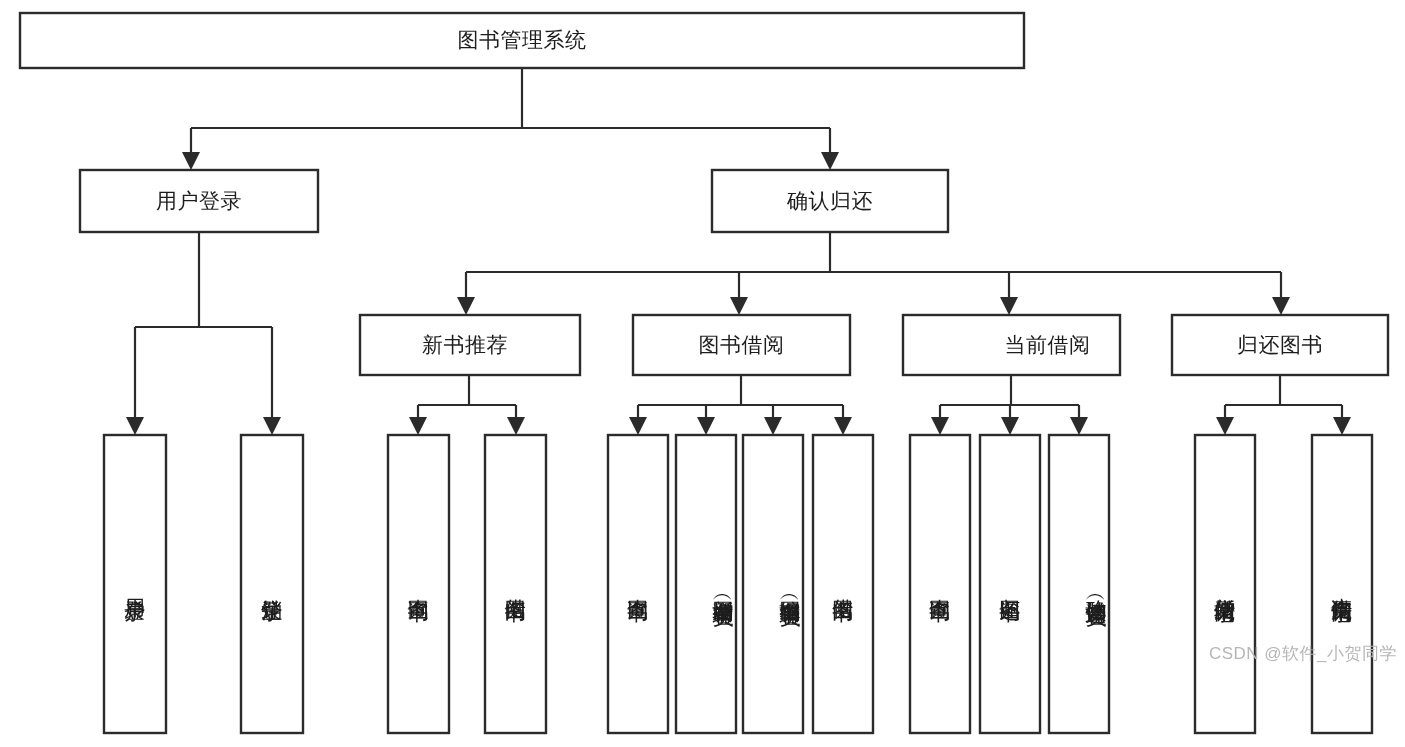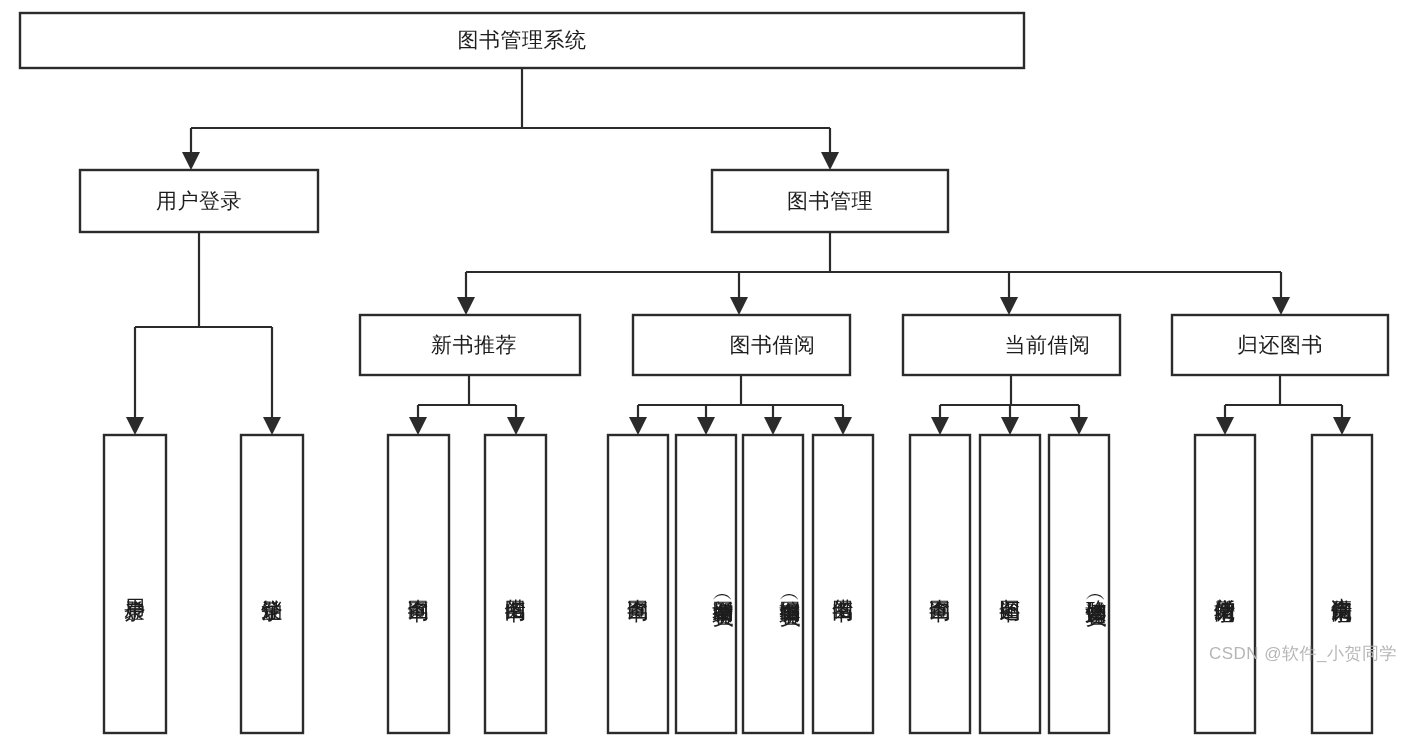--- a/index.html
+++ b/index.html
@@ -191,24 +191,24 @@
     <rect class="node-box" x="980" y="435" width="60" height="298"></rect>
     <rect class="node-box" x="1049" y="435" width="60" height="298"></rect>
 
     <rect class="node-box" x="1195" y="435" width="60" height="298"></rect>
     <rect class="node-box" x="1312" y="435" width="60" height="298"></rect>
   </svg>
 
   <div class="node-label-h" style="left:20px; top:13px; width:1004px; height:55px;">图书管理系统</div>
 
   <div class="node-label-h" style="left:80px; top:170px; width:238px; height:62px;">用户登录</div>
-  <div class="node-label-h" style="left:712px; top:170px; width:236px; height:62px;">图书管理</div>
-
-  <div class="node-label-h" style="left:364px; top:315px; width:220px; height:60px;text-align:right;">新书推荐</div>
-  <div class="node-label-h" style="left:664px; top:315px; width:217px; height:60px;">图书借阅</div>
+  <div class="node-label-h" style="left:712px; top:170px; width:236px; height:62px;">确认归还</div>
+
+  <div class="node-label-h" style="left:355px; top:315px; width:220px; height:60px;text-align:right;">新书推荐</div>
+  <div class="node-label-h" style="left:633px; top:315px; width:217px; height:60px;">图书借阅</div>
   <div class="node-label-h" style="left:903px; top:315px; width:217px; height:60px;margin-left:36px;">当前借阅</div>
   <div class="node-label-h" style="left:1172px; top:315px; width:216px; height:60px;">归还图书</div>
 
   <div class="node-label-v align-mid" style="left:104px; top:445px; width:62px; height:278px;">用户登录</div>
   <div class="node-label-v align-mid" style="left:241px; top:445px; width:62px; height:278px;">注销登录</div>
 
   <div class="node-label-v align-mid" style="left:388px; top:445px; width:61px; height:278px;">查询图书</div>
   <div class="node-label-v align-mid" style="left:485px; top:445px; width:61px; height:278px;">借阅图书</div>
 
   <div class="node-label-v align-mid" style="left:608px; top:445px; width:60px; height:278px;">查询图书</div>

